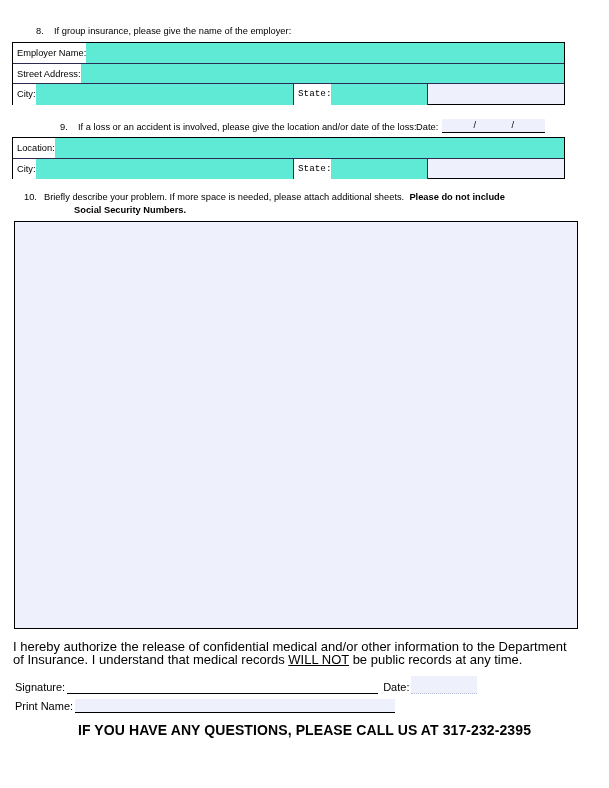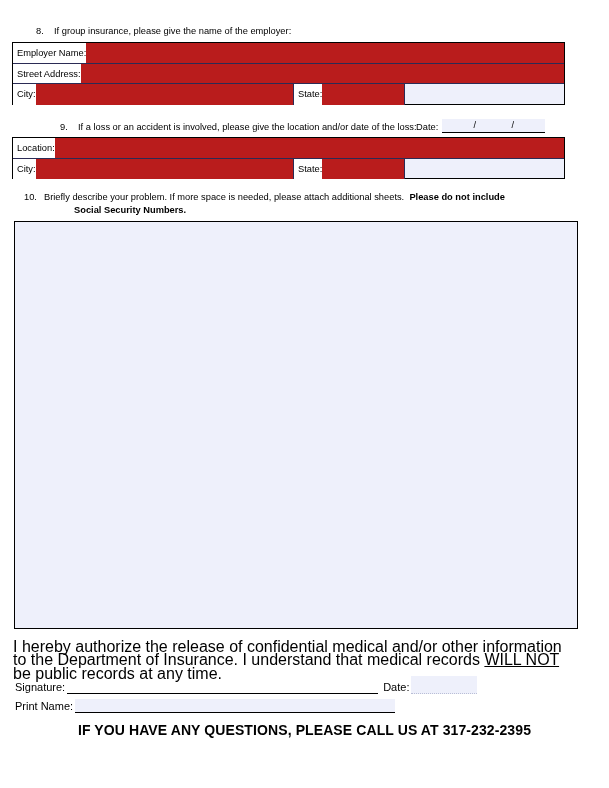--- a/index.html
+++ b/index.html
@@ -49,21 +49,21 @@
     display: flex;
     height: 20.6px;
     box-sizing: border-box;
     border-bottom: 1.1px solid #2b2b55;
   }
   .frow.last { border-bottom: none; }
   .fcell {
     display: flex;
     align-items: flex-end;
     box-sizing: border-box;
-    background: #b91c1c;
+    background: #5eead4;
     overflow: hidden;
     border-right: 1.1px solid #2b2b55;
   }
   .fcell.last { border-right: none; }
   .flabel {
     padding-left: 4px;
     background: #ffffff;
     font-size: 9.3px;
     line-height: 20.6px;
     white-space: nowrap;
@@ -74,21 +74,21 @@
   .fvalue {
     flex: 1;
     padding-left: 2px;
     font-size: 9.3px;
     white-space: nowrap;
     color: #000;
   }
 
   
   .col-city  { width: 281px; }
-  .col-state { width: 111px; }
+  .col-state { width: 134px; font-family: Liberation Mono, monospace; }
   .col-zip   { flex: 1; margin-top: 38px; }
 
   
   .loss-date {
     position: absolute;
     display: flex;
     align-items: flex-end;
     white-space: nowrap;
     font-size: 9.3px;
   }
@@ -115,21 +115,21 @@
   .bigbox {
     position: absolute;
     border: 1.5px solid #000;
     background: #eef0fb;
     box-sizing: border-box;
   }
 
   
   .auth {
     position: absolute;
-    font-size: 16px;
+    font-size: 13px;
     line-height: 13.4px;
     color: #000;
   }
   .u { text-decoration: underline; }
 
   
   .sigrow {
     position: absolute;
     display: flex;
     align-items: flex-end;

